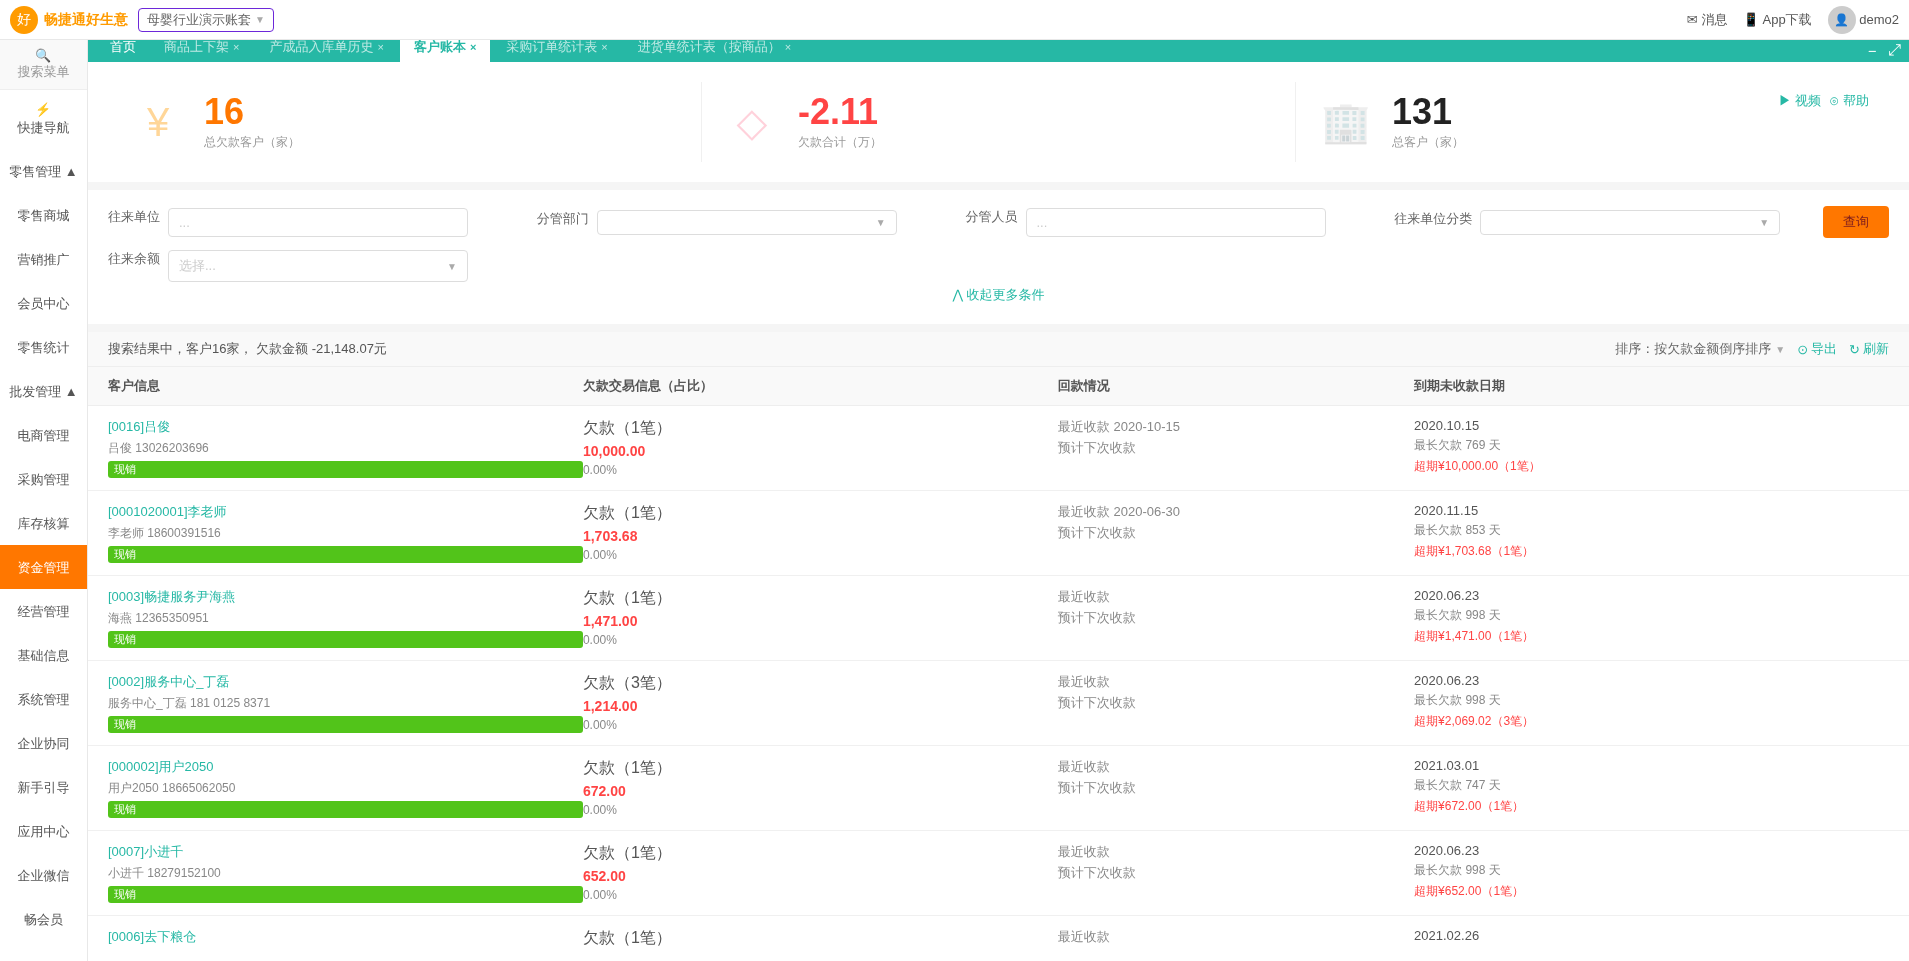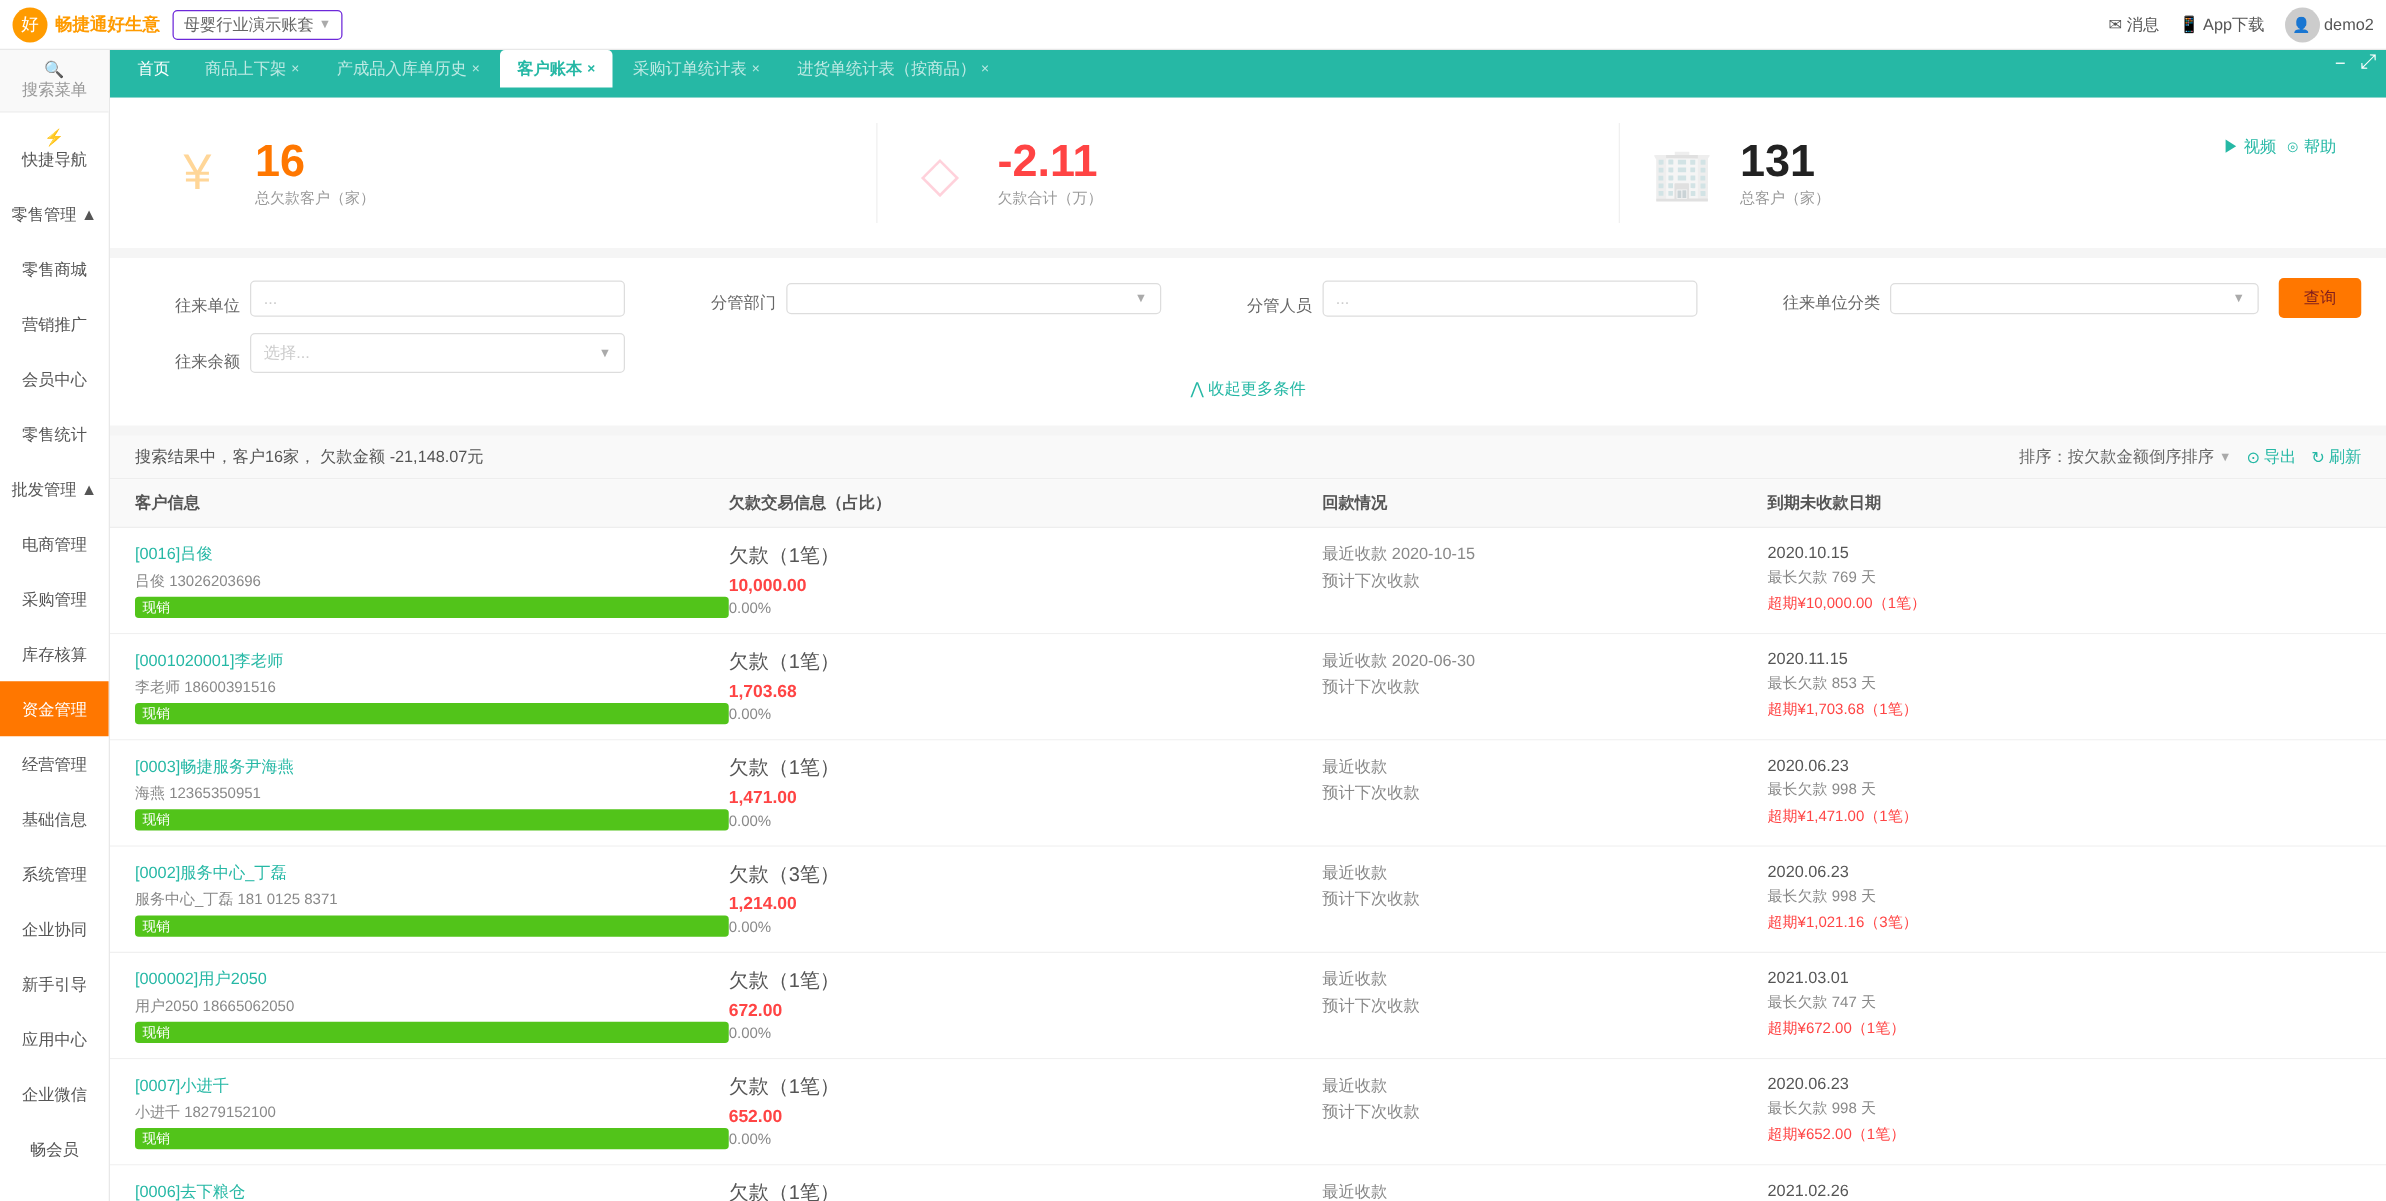--- a/index.html
+++ b/index.html
@@ -21,21 +21,21 @@
     .main-layout { display: flex; flex: 1; overflow: hidden; }
 
     
     .sidebar { width: 88px; background: #fff; border-right: 1px solid #e8e8e8; display: flex; flex-direction: column; overflow-y: auto; }
     .sidebar-search { padding: 8px; background: #f9f9f9; text-align: center; color: #999; font-size: 12px; cursor: pointer; border-bottom: 1px solid #eee; }
     .sidebar-item { padding: 12px 8px; text-align: center; cursor: pointer; color: #555; font-size: 12px; }
     .sidebar-item.highlight { background: #ff7700; color: white; }
     .sidebar-item .menu-label { margin-top: 2px; }
 
     
-    .tab-bar { background: #26b8a5; display: flex; align-items: flex-start; padding: 0 8px; height: 38px; }
+    .tab-bar { background: #26b8a5; display: flex; align-items: flex-end; padding: 0 8px; height: 22px; }
     .tab-item { display: flex; align-items: center; gap: 4px; padding: 6px 14px; color: rgba(255,255,255,0.7); cursor: pointer; font-size: 13px; border-radius: 4px 4px 0 0; margin-right: 2px; }
     .tab-item.active { background: white; color: #26b8a5; font-weight: bold; }
     .tab-item .close-btn { font-size: 11px; cursor: pointer; }
     .tab-home { color: white; padding: 6px 14px; cursor: pointer; }
     .tab-actions { margin-left: auto; display: flex; gap: 8px; color: white; }
 
     
     .content-area { flex: 1; overflow-y: auto; background: #f5f5f5; }
 
     
@@ -50,21 +50,21 @@
     .stat-number { font-size: 36px; font-weight: bold; line-height: 1; }
     .stat-number.orange { color: #ff7700; }
     .stat-number.red { color: #f44; }
     .stat-number.black { color: #222; font-weight: 900; }
     .stat-label { font-size: 12px; color: #999; margin-top: 4px; }
     .stat-card-actions { margin-left: auto; display: flex; gap: 8px; font-size: 12px; color: #26b8a5; align-self: flex-start; }
 
     
     .filter-section { background: white; padding: 16px 20px; margin-bottom: 8px; }
     .filter-row { display: flex; align-items: center; gap: 16px; margin-bottom: 12px; }
-    .filter-item { display: flex; align-items: flex-end; gap: 8px; flex: 1; margin-left: 32px; }
+    .filter-item { display: flex; align-items: flex-start; gap: 8px; flex: 1; }
     .filter-label { color: #666; font-size: 13px; white-space: nowrap; }
     .filter-input { flex: 1; border: 1px solid #ddd; border-radius: 4px; padding: 6px 10px; font-size: 13px; display: flex; align-items: center; justify-content: space-between; color: #333; cursor: pointer; max-width: 300px; }
     .filter-input .dots { color: #ccc; }
     .filter-select { flex: 1; border: 1px solid #ddd; border-radius: 4px; padding: 6px 10px; font-size: 13px; display: flex; align-items: center; justify-content: space-between; color: #333; cursor: pointer; max-width: 300px; }
     .filter-select .placeholder { color: #ccc; }
     .search-btn { background: #ff7700; color: #7f1d1d; border: none; padding: 7px 20px; border-radius: 4px; cursor: pointer; font-size: 13px; }
     .collapse-btn { color: #26b8a5; font-size: 12px; cursor: pointer; text-align: center; padding: 4px; }
     .second-filter-row { display: flex; align-items: center; gap: 16px; }
 
     
@@ -404,21 +404,21 @@
               <div class="debt-amount">1,214.00</div>
               <div class="debt-ratio">0.00%</div>
             </div>
             <div class="recover-info">
               <div>最近收款</div>
               <div>预计下次收款</div>
             </div>
             <div class="overdue-info">
               <div class="overdue-date">2020.06.23</div>
               <div class="overdue-days">最长欠款 998 天</div>
-              <div class="overdue-link">超期¥1,021.16（3笔）</div>
+              <div class="overdue-link">超期¥2,069.02（3笔）</div>
             </div>
           </div>
 
           <div class="table-row">
             <div class="customer-info">
               <div class="customer-name">[000002]用户2050</div>
               <div class="customer-phone">用户2050  18665062050</div>
               <span class="status-tag">现销</span>
             </div>
             <div class="debt-info">

